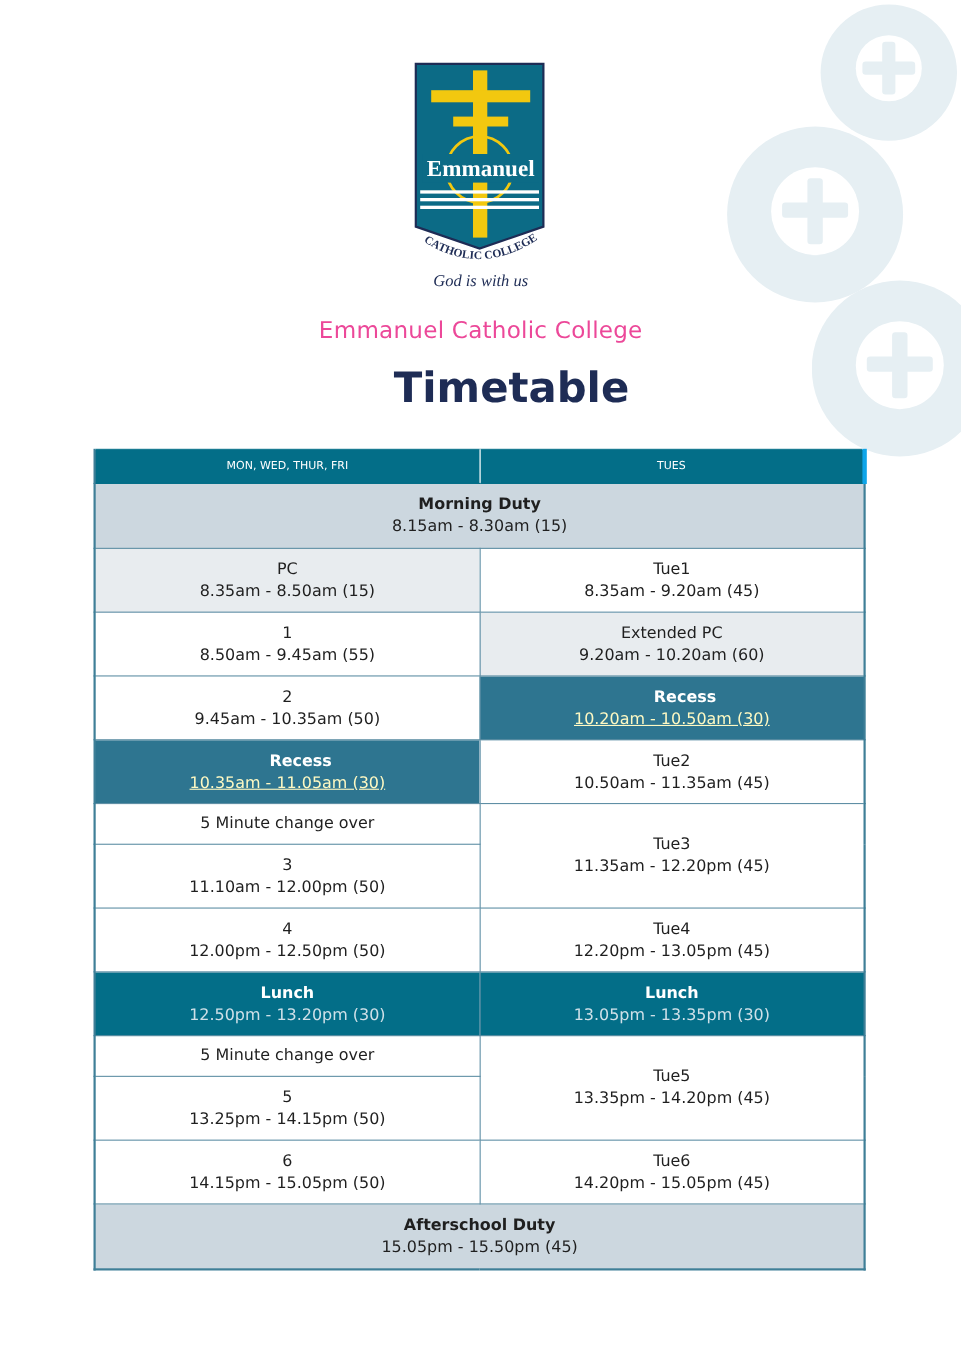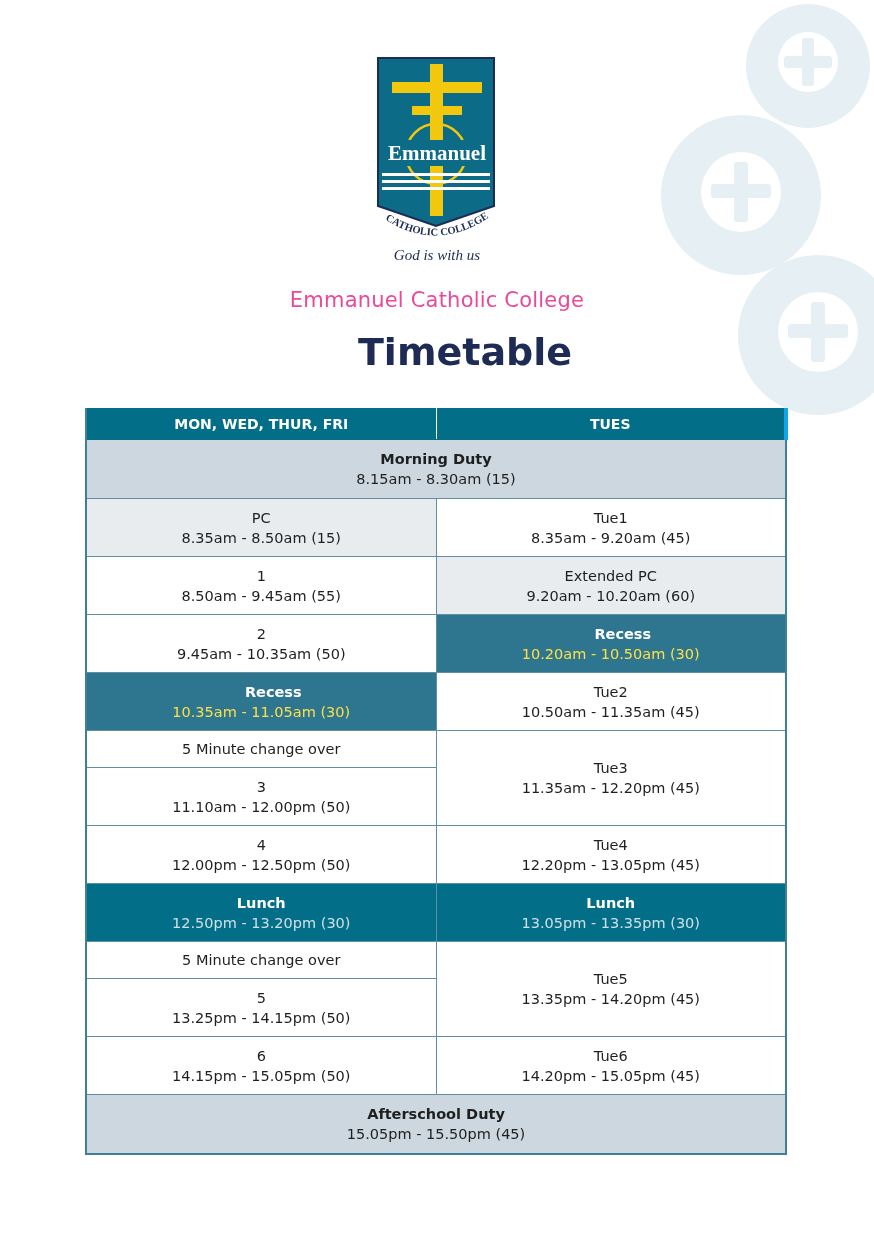--- a/index.html
+++ b/index.html
@@ -20,31 +20,31 @@
     .tt {
       position: absolute; left: 85px; top: 408px; width: 700px;
       border-collapse: collapse; table-layout: fixed;
       border-left: 2px solid #3f7f97; border-right: 2px solid #3f7f97; border-bottom: 2px solid #3f7f97;
     }
     .tt td, .tt th {
       border: 1px solid #5f8fa5; text-align: center; vertical-align: middle; padding: 0;
       font-size: 14.5px; line-height: 20px;
     }
     .tt th {
-      background: #036e88; color: #fff; font-weight: bold; height: 30px; font-size: 14px;
+      background: #036e88; color: #fff; font-weight: normal; height: 30px; font-size: 10px;
       border-color: #036e88; border-right: 1px solid #ffffff;
     }
     .tt th:last-child { border-right: 4px solid #0ea5e9; }
     .duty { background: #ccd7df; height: 58px; }
     .duty .t1 { font-weight: bold; }
     .light { background: #e8ecef; }
     .white { background: #ffffff; margin-top: 16px; }
     .recess { background: #2e7590; color: #ffffff; }
     .recess .t1 { font-weight: bold; margin-left: 24px; }
-    .recess .t2 { color: #fde047; }
+    .recess .t2 { color: #fef9c3; text-decoration: underline; }
     .lunch { background: #036e88; color: #ffffff; }
     .lunch .t1 { font-weight: bold; }
     .lunch .t2 { color: #cfe0e8; }
     .r59 { height: 58px; }
     .r38 { height: 37px; }
     .cell { display: block; }
   </style>
 </head>
 <body>
 

